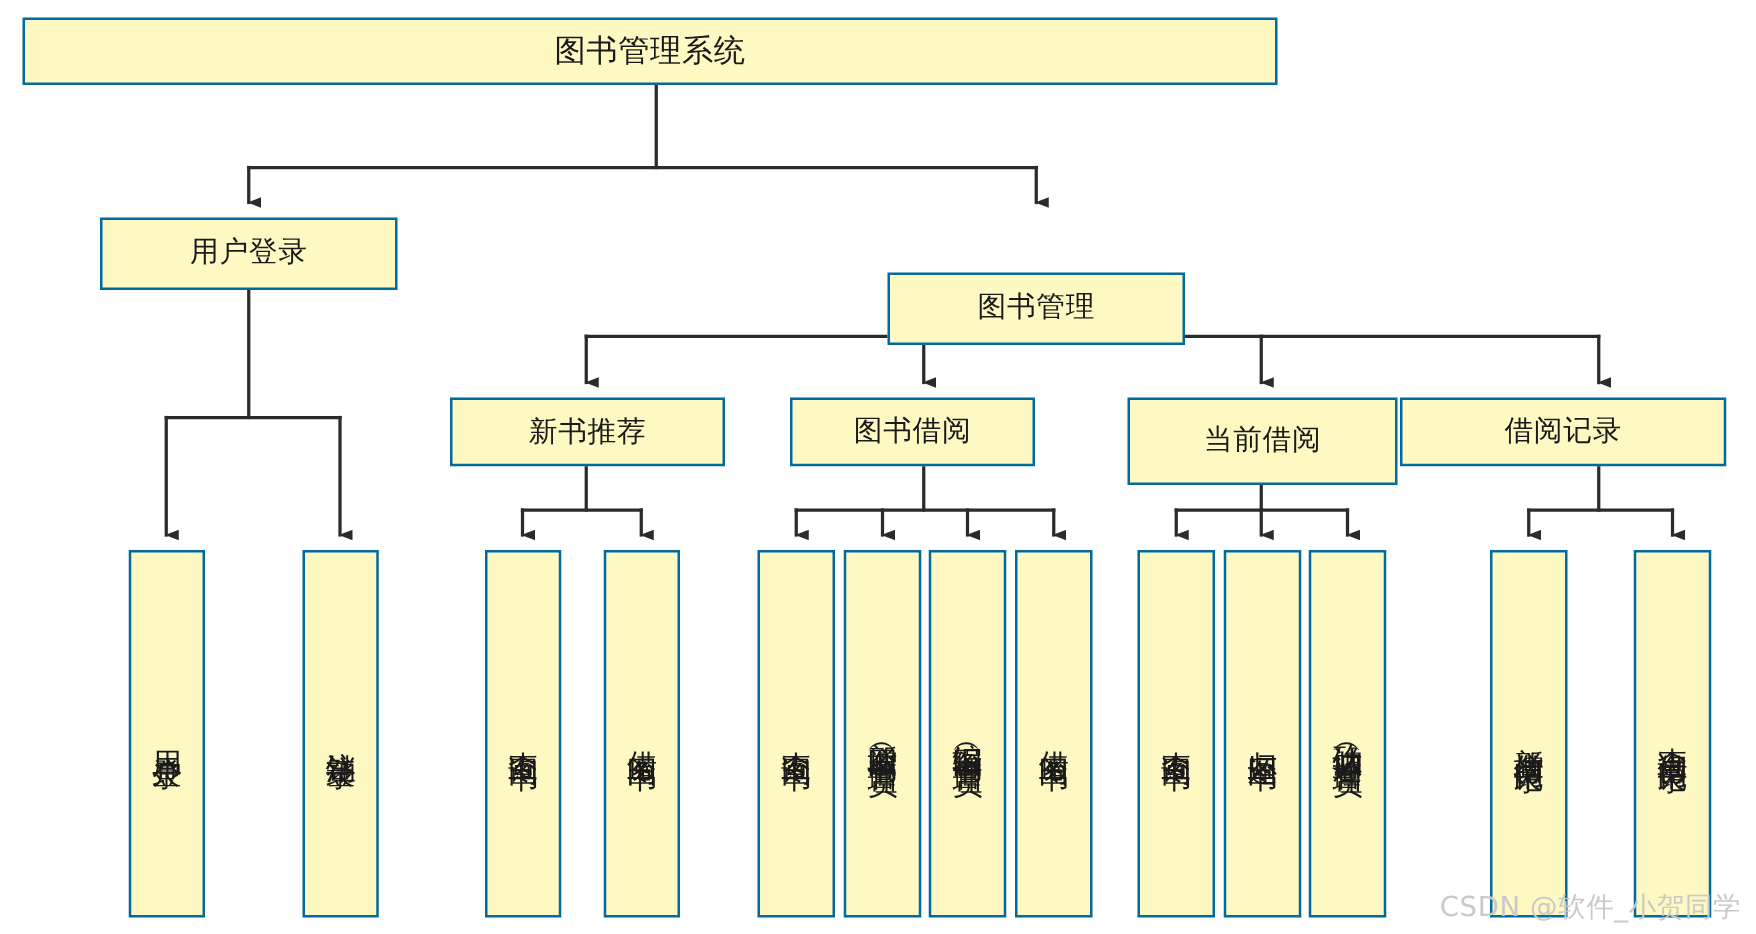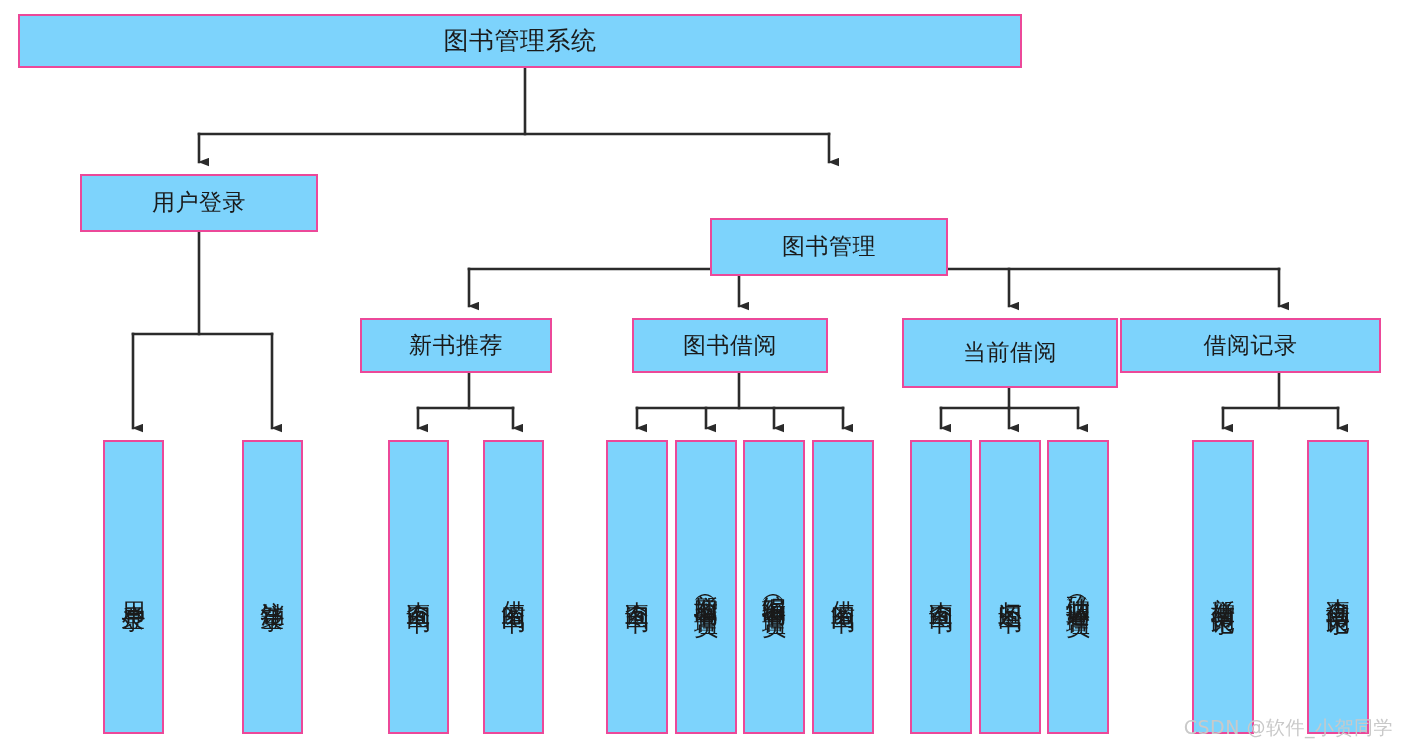--- a/index.html
+++ b/index.html
@@ -13,22 +13,22 @@
   }
   #diagram-root{position:absolute;left:0;top:0;width:1405px;height:747px;}
 
   
   #connectors{position:absolute;left:0;top:0;width:1405px;height:747px;z-index:1;}
 
   
   .node{
     position:absolute;
     box-sizing:border-box;
-    border:2px solid #ec4899;
-    background:#7dd3fc;
+    border:2px solid #0369a1;
+    background:#fef9c3;
     z-index:2;
     display:flex;
     align-items:center;
     justify-content:center;
   }
   .node .label{
     color:#1a1a1a;
     line-height:1.12;
     white-space:nowrap;
     letter-spacing:0.5px;
@@ -52,21 +52,21 @@
     letter-spacing:3px;
     white-space:nowrap;
     max-height:282px;
   }
 
   
   #watermark{
     position:absolute;
     right:12px;
     bottom:6px;
-    font-size:19px;
+    font-size:22px;
     color:#c9c9c9;
     z-index:3;
     white-space:nowrap;
     letter-spacing:0.5px;
   }
 </style>
 </head>
 <body>
 
 <div id="diagram-root">
@@ -125,21 +125,21 @@
     <span class="label">图书管理系统</span>
   </div>
 
   <div class="node h" style="left:80px;top:174px;width:238px;height:58px;">
     <span class="label">用户登录</span>
   </div>
   <div class="node h" style="left:710px;top:174px;width:238px;height:58px;margin-top:44px;">
     <span class="label">图书管理</span>
   </div>
 
-  <div class="node h" style="left:360px;top:318px;width:192px;height:55px;font-family:Liberation Serif, serif;">
+  <div class="node h" style="left:360px;top:318px;width:220px;height:55px;font-family:Liberation Serif, serif;">
     <span class="label">新书推荐</span>
   </div>
   <div class="node h" style="left:632px;top:318px;width:196px;height:55px;">
     <span class="label">图书借阅</span>
   </div>
   <div class="node h" style="left:902px;top:318px;width:216px;height:70px;">
     <span class="label">当前借阅</span>
   </div>
   <div class="node h" style="left:1120px;top:318px;width:261px;height:55px;text-align:center;">
     <span class="label">借阅记录</span>

